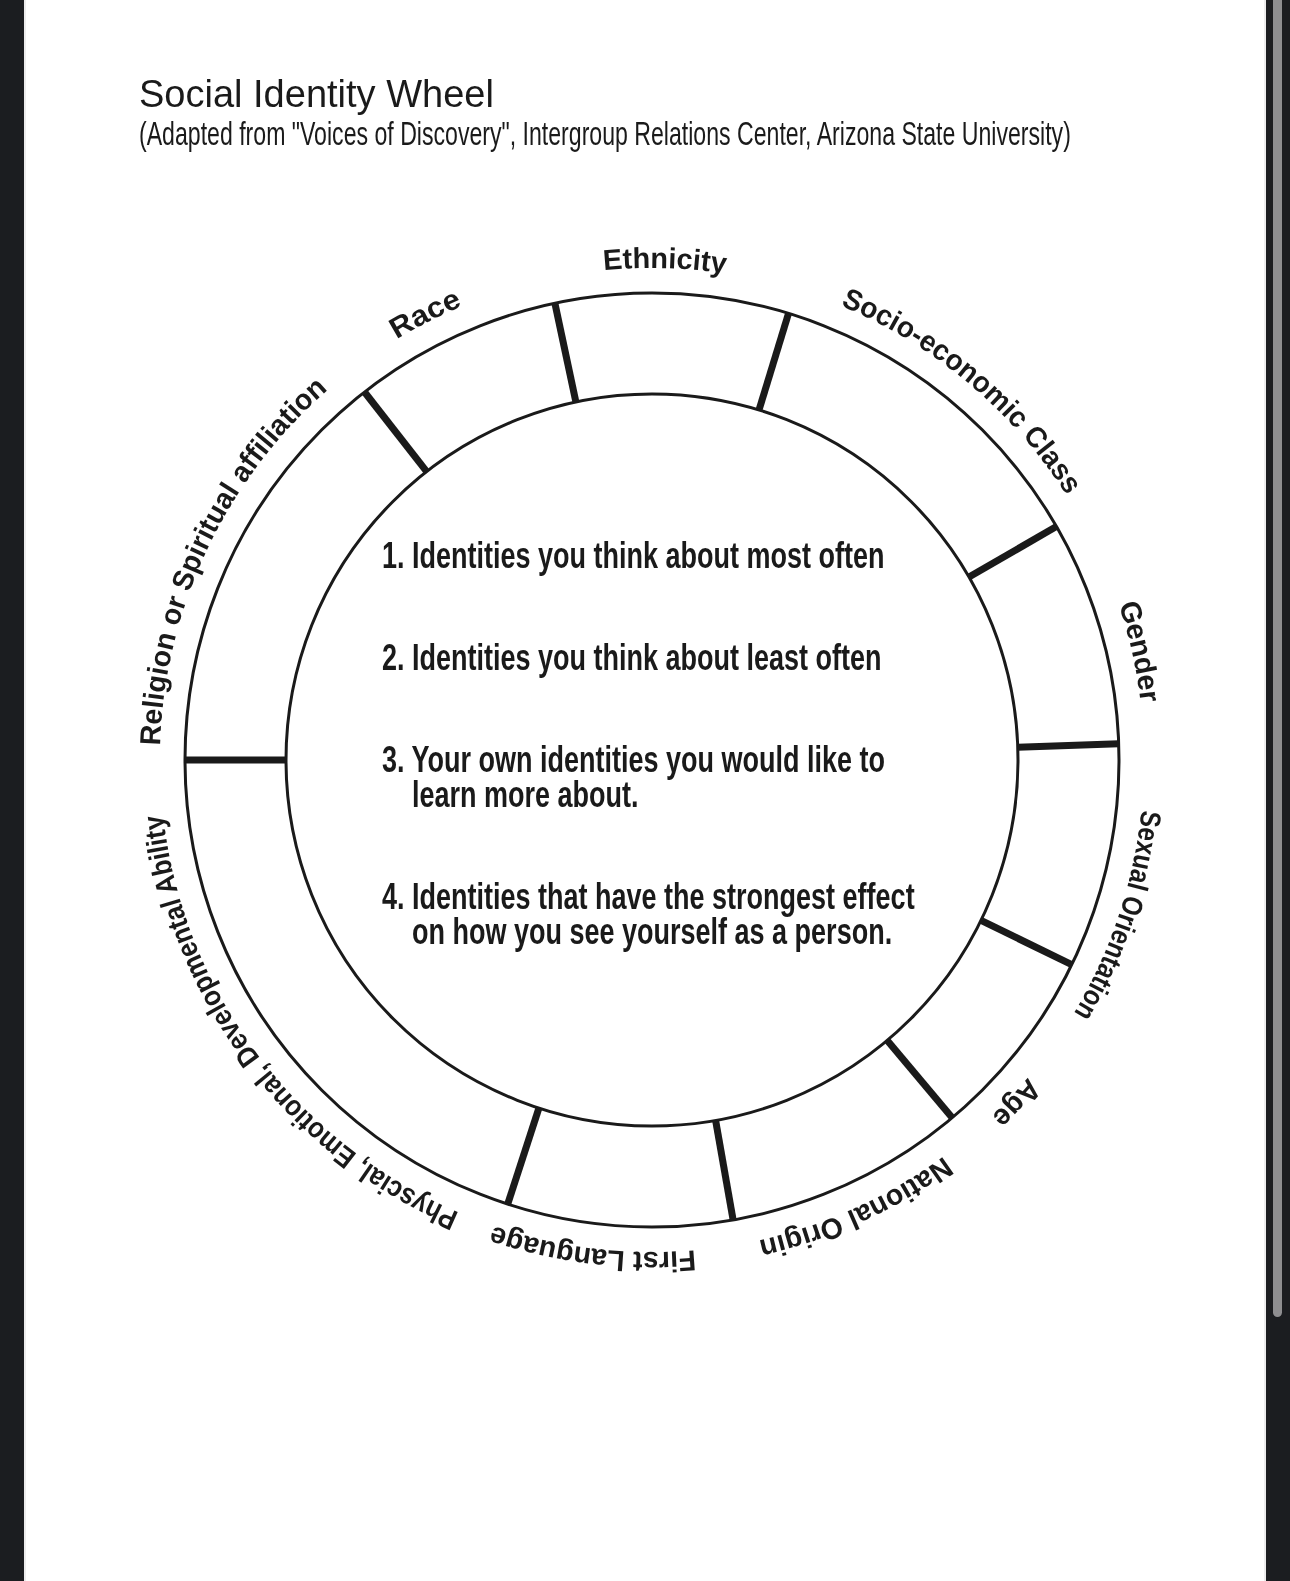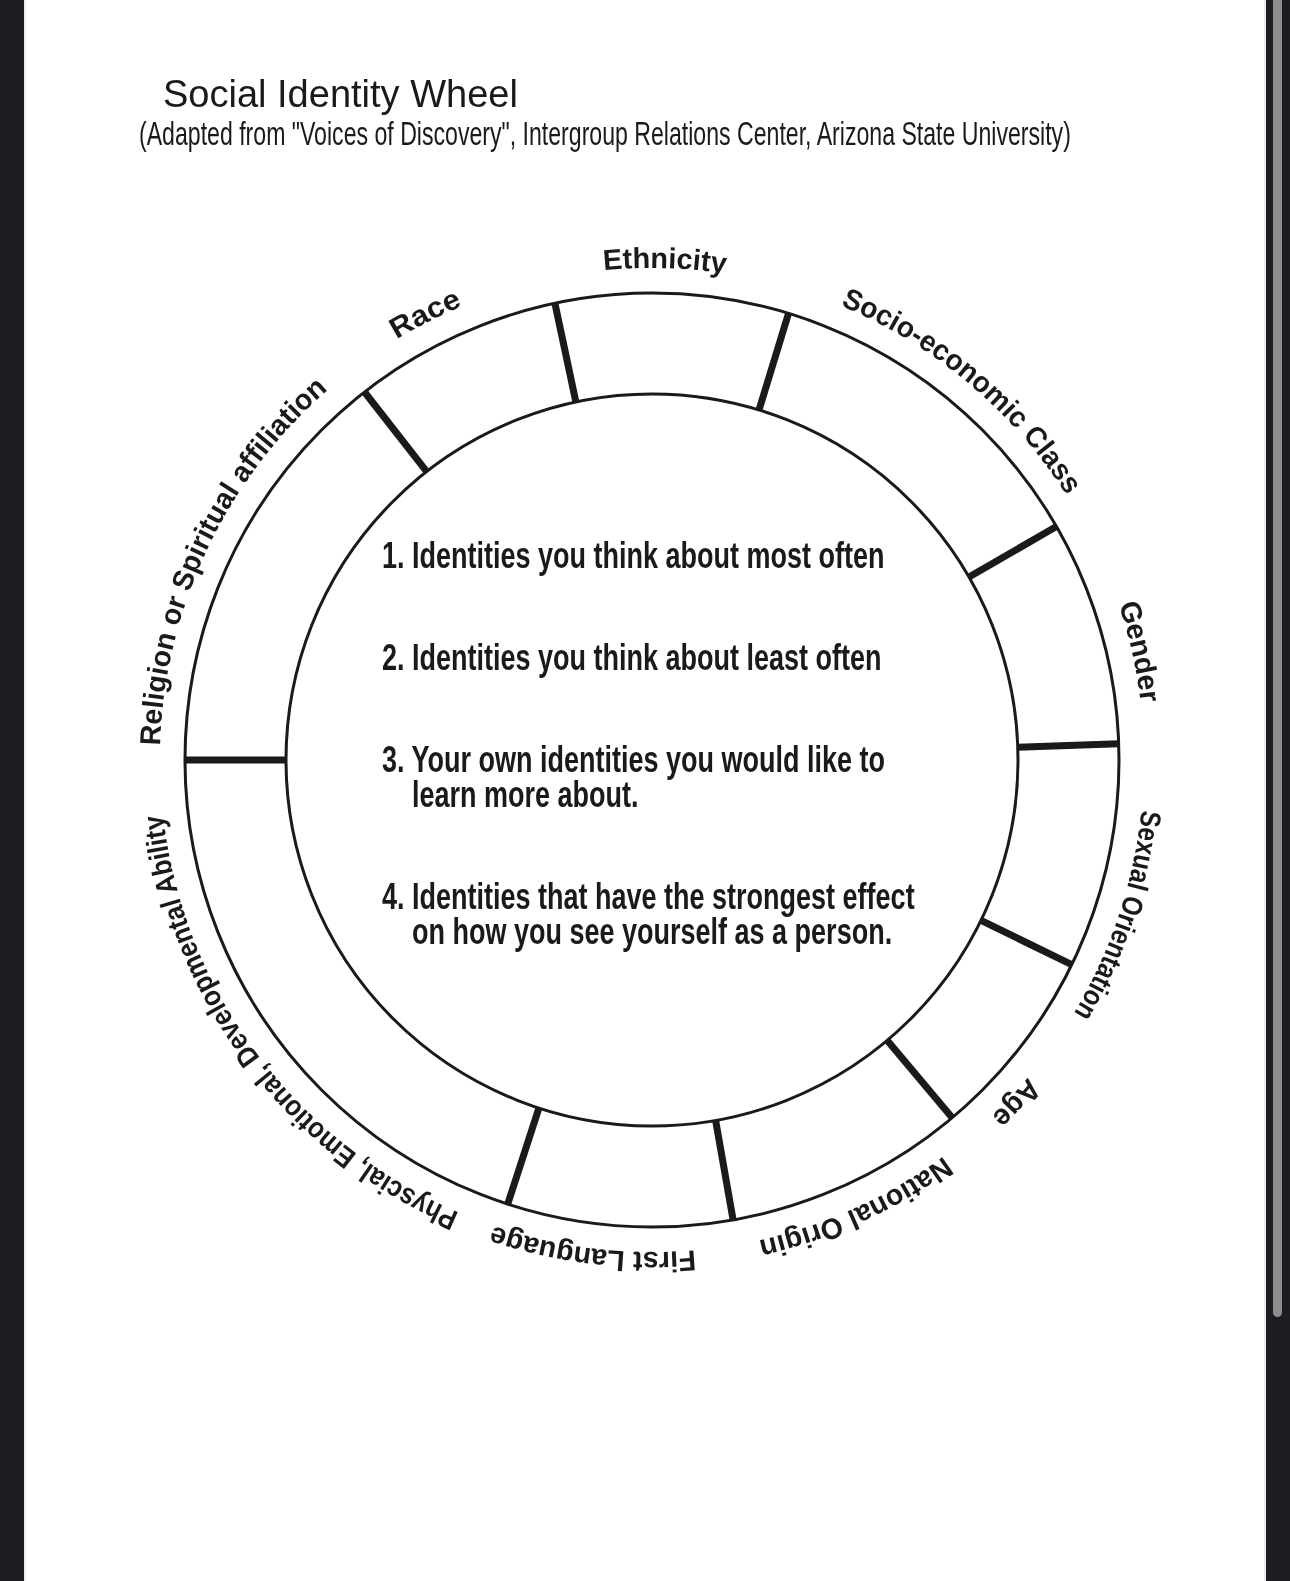--- a/index.html
+++ b/index.html
@@ -32,21 +32,20 @@
   .scroll-thumb {
     position: absolute; left: 1272.5px; top: 0; width: 9.5px; height: 1317px;
     background: #8e8e90;
     border-radius: 0 0 5px 5px;
   }
   
   .doc-title {
     position: absolute; left: 139px; top: 73px;
     font-size: 38px; font-weight: 400; letter-spacing: 0;
     white-space: nowrap;
-    margin-left: 24px;
   }
   .doc-subtitle {
     position: absolute; left: 139px; top: 115px;
     font-size: 33px; font-weight: 400;
     transform: scaleX(0.70); transform-origin: 0 0;
     white-space: nowrap;
   }
   
   .wheel-svg { position: absolute; left: 0; top: 0; }
   .wheel-svg text {

